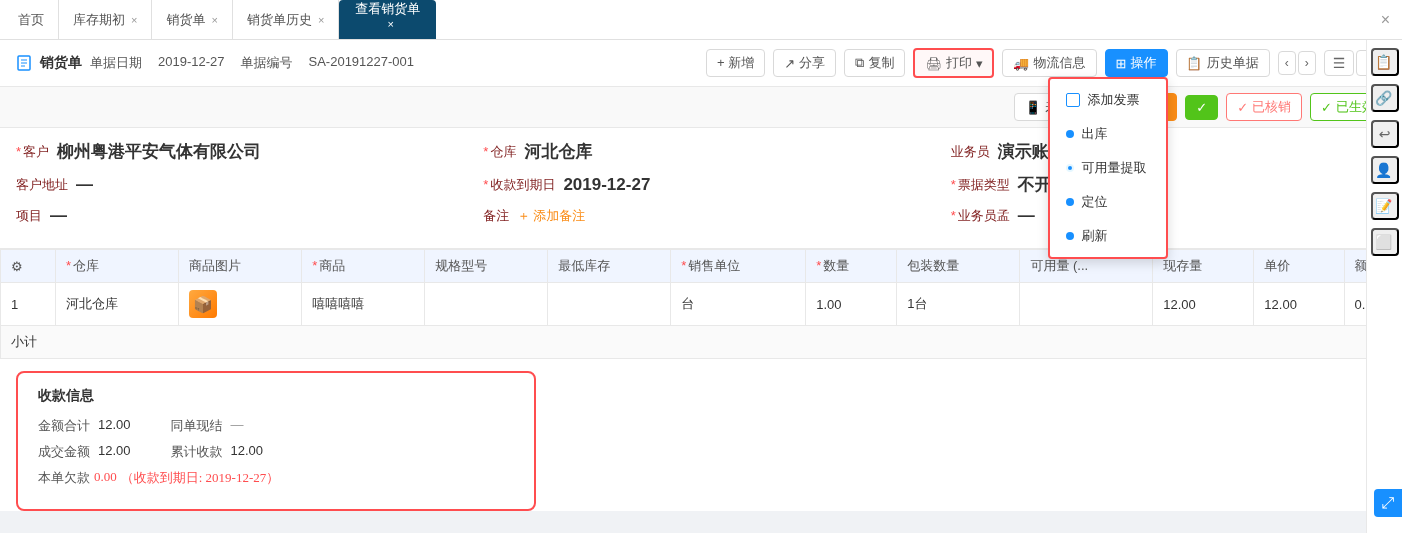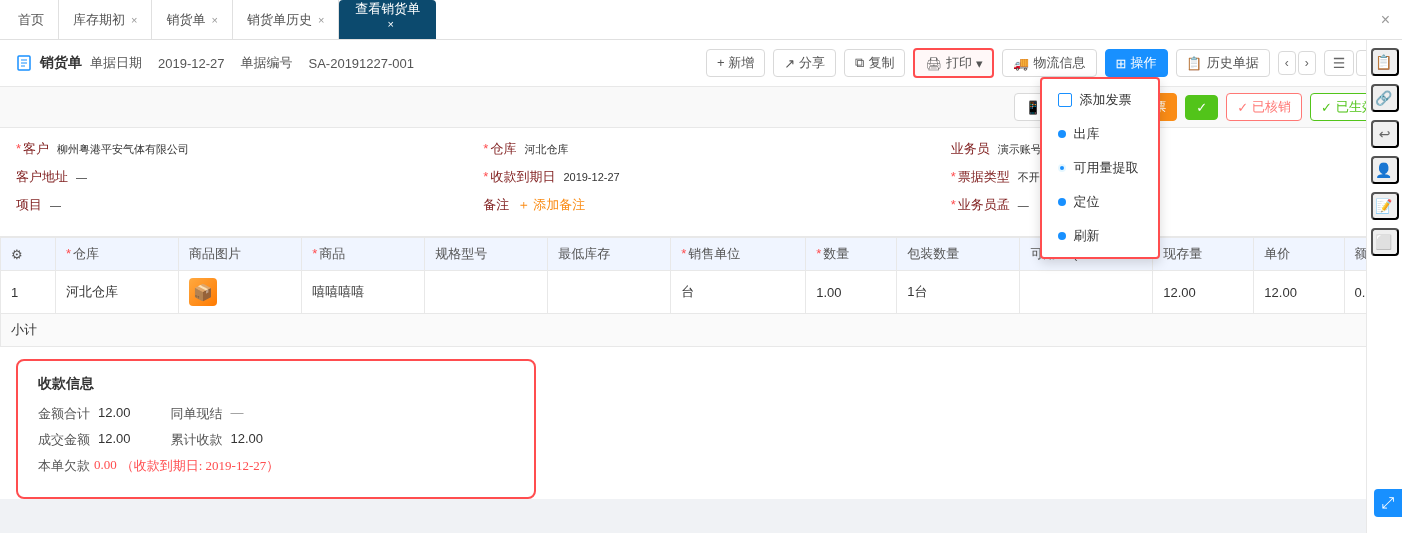--- a/index.html
+++ b/index.html
@@ -45,21 +45,21 @@
       display: flex; align-items: center; gap: 8px; flex: 1;
     }
     .doc-icon {
       display: flex; align-items: center; justify-content: center;
       color: #1890ff; font-size: 14px;
     }
     .doc-type-label {
       font-size: 14px; font-weight: bold; color: #333;
     }
     .doc-meta {
-      display: flex; align-items: center; gap: 16px; color: #555; font-size: 13px;
+      display: flex; align-items: flex-start; gap: 16px; color: #555; font-size: 13px;
     }
     .doc-actions {
       display: flex; align-items: center; gap: 8px;
     }
     .action-btn {
       display: flex; align-items: center; gap: 4px;
       padding: 4px 10px; border: 1px solid #d9d9d9; border-radius: 4px;
       background: #fff; cursor: pointer; font-size: 13px; color: #555;
       white-space: nowrap;
     }
@@ -105,21 +105,21 @@
     .form-field {
       display: flex; align-items: center; gap: 8px; flex: 1;
     }
     .field-label {
       white-space: nowrap; color: #7f1d1d; font-size: 13px;
     }
     .field-label.required::before {
       content: '*'; color: #ff4d4f; margin-right: 2px;
     }
     .field-value {
-      color: #333; font-size: 11px;
+      color: #333; font-size: 17px; font-weight: bold;
     }
     .add-note-btn {
       display: flex; align-items: center; gap: 3px;
       color: #fa8c16; cursor: pointer; font-size: 13px;
     }
 
     
     .table-wrapper {
       overflow-x: auto; border-top: 1px solid #e8e8e8;
     }
@@ -158,21 +158,21 @@
     .receipt-label { color: #555; white-space: nowrap; }
     .receipt-value { color: #333; }
     .receipt-value.red { color: #ff4d4f; }
     .receipt-value.gray { color: #999; }
 
     
     .dropdown-container {
       position: relative; display: inline-block;
     }
     .dropdown-menu {
-      position: absolute; top: 100%; right: 8px; z-index: 1000;
+      position: absolute; top: 100%; right: 0; z-index: 1000;
       background: #fff; border: 2px solid #ff4d4f; border-radius: 4px;
       box-shadow: 0 4px 12px rgba(0,0,0,0.15); min-width: 120px;
       padding: 4px 0;
     }
     .dropdown-item {
       display: flex; align-items: center; gap: 8px;
       padding: 8px 16px; cursor: pointer; font-size: 13px; color: #333;
     }
     .dropdown-dot {
       width: 8px; height: 8px; border-radius: 50%;

